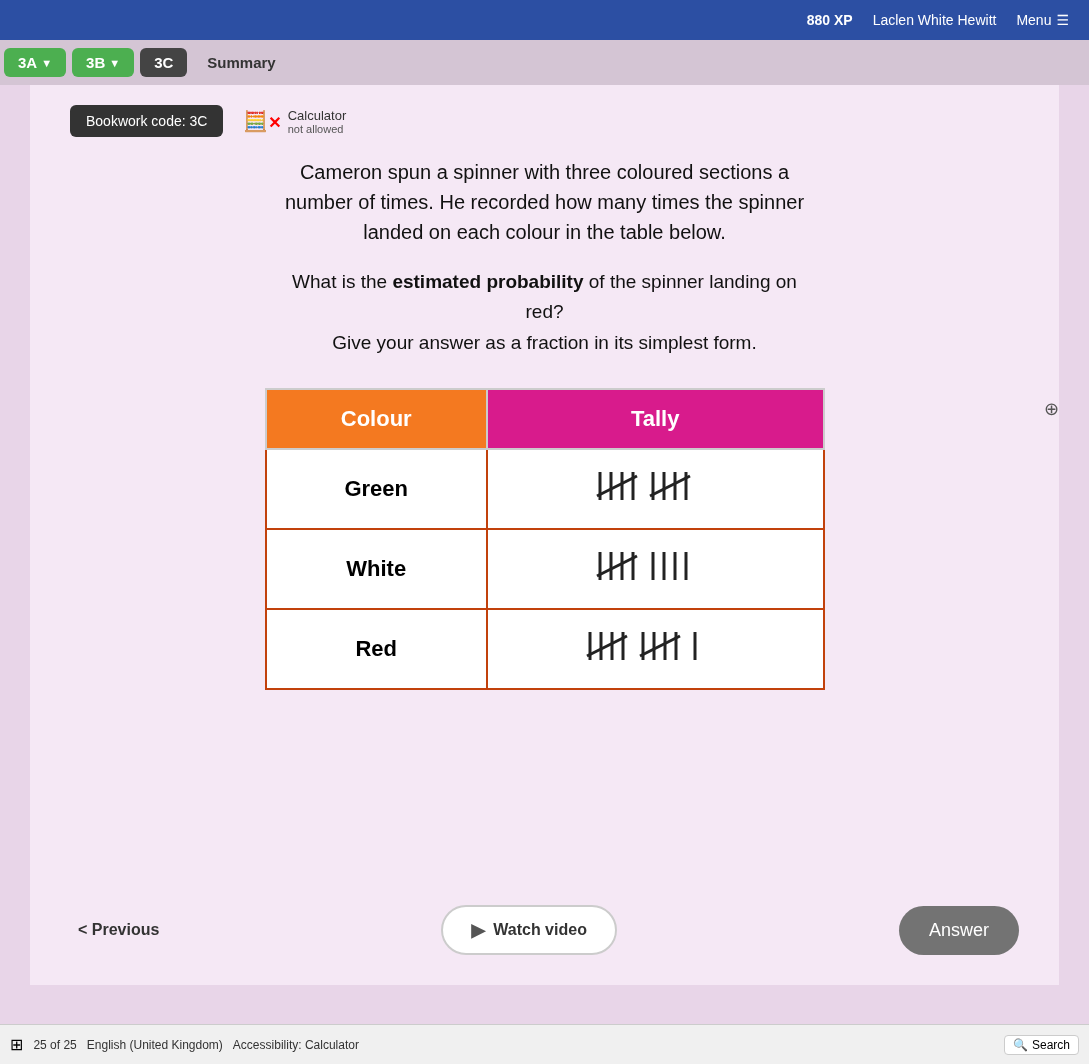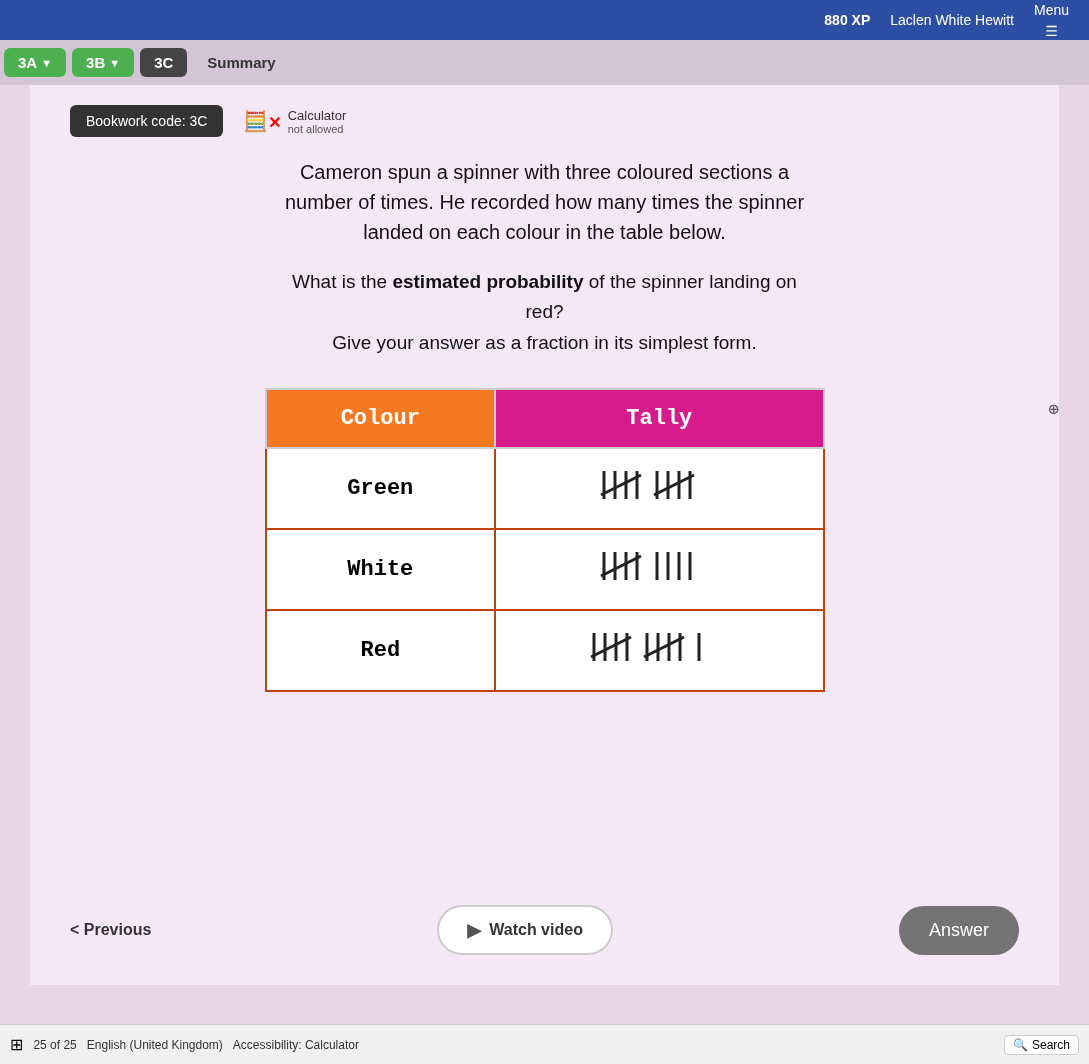--- a/index.html
+++ b/index.html
@@ -31,21 +31,20 @@
       color: #fff;
       font-size: 14px;
     }
     .top-bar-menu {
       color: #fff;
       font-size: 14px;
       cursor: pointer;
       display: flex;
       align-items: center;
       gap: 5px;
-      flex-direction: column;
     }
 
     
     .nav-tabs {
       background: #d4c5d4;
       display: flex;
       align-items: center;
       padding: 8px 4px;
       gap: 6px;
     }
@@ -137,21 +136,20 @@
       margin-bottom: 30px;
     }
     .bold { font-weight: bold; }
 
     
     .tally-table-wrapper {
       display: flex;
       justify-content: center;
       margin-bottom: 60px;
       position: relative;
-      font-family: Liberation Mono, monospace;
     }
     .tally-table {
       border-collapse: collapse;
       width: 560px;
     }
     .tally-table th {
       padding: 16px 30px;
       font-size: 22px;
       font-weight: bold;
       color: #fff;
@@ -183,21 +181,21 @@
       top: 10px;
       font-size: 18px;
       color: #555;
       cursor: pointer;
     }
 
     
     .bottom-bar {
       position: absolute;
       bottom: 30px;
-      left: 0;
+      left: 8px;
       right: 0;
       display: flex;
       align-items: center;
       justify-content: space-between;
       padding: 0 40px;
     }
     .btn-previous {
       background: transparent;
       border: none;
       color: #333;

